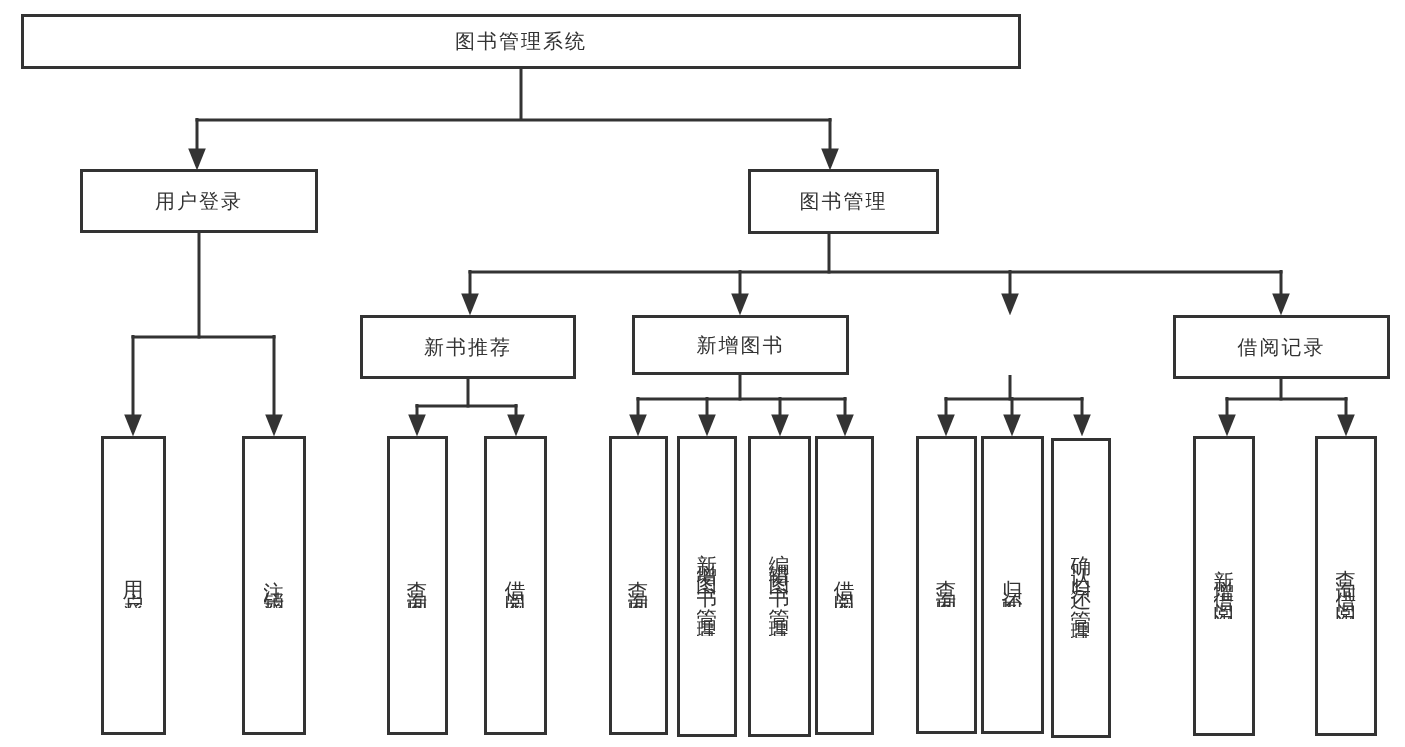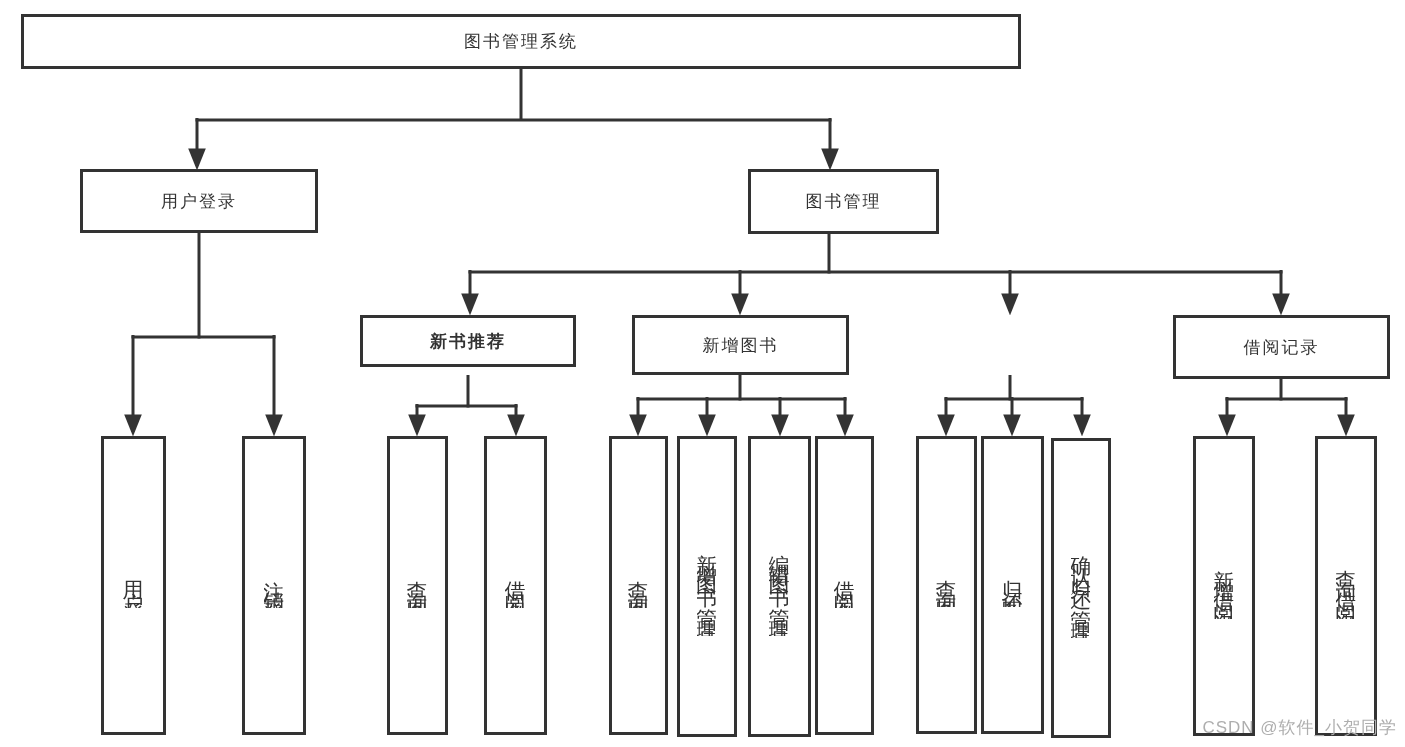--- a/index.html
+++ b/index.html
@@ -11,21 +11,21 @@
   }
   #diagram{position:absolute;inset:0;}
   svg.connectors{position:absolute;left:0;top:0;width:1405px;height:747px;}
   .node{
     position:absolute;
     background:#ffffff;
     border:3px solid #333333;
     box-sizing:border-box;
     display:flex;align-items:center;justify-content:center;
     text-align:center;
-    font-size:17px;
+    font-size:20px;
     letter-spacing:2px;
     color:#333333;
   }
   .leaf{
     font-size:21px;
     letter-spacing:11px;
   }
   .leaf .vtext{
     writing-mode:vertical-rl;
     text-orientation:mixed;
@@ -102,21 +102,21 @@
     <span>图书管理系统</span>
   </div>
 
   <div class="node" style="left:80px;top:169px;width:238px;height:64px;">
     <span>用户登录</span>
   </div>
   <div class="node" style="left:748px;top:169px;width:191px;height:65px;text-align:center;">
     <span>图书管理</span>
   </div>
 
-  <div class="node" style="left:360px;top:315px;width:216px;height:52px;font-weight:bold;">
+  <div class="node" style="left:360px;top:315px;width:216px;height:64px;">
     <span>新书推荐</span>
   </div>
   <div class="node" style="left:632px;top:315px;width:217px;height:60px;">
     <span>新增图书</span>
   </div>
   <div class="node" style="left:1173px;top:315px;width:217px;height:64px;">
     <span>借阅记录</span>
   </div>
 
   <div class="node leaf" style="left:101px;top:436px;width:65px;height:299px;">
@@ -152,14 +152,13 @@
   <div class="node leaf" style="left:1051px;top:438px;width:60px;height:300px;">
     <span class="vtext">确认归还（管理员）</span>
   </div>
   <div class="node leaf" style="left:1193px;top:436px;width:62px;height:300px;">
     <span class="vtext">新增借阅记录</span>
   </div>
   <div class="node leaf" style="left:1315px;top:436px;width:62px;height:300px;">
     <span class="vtext">查询借阅记录</span>
   </div>
 
-  <div class="watermark">CSDN @软件_小贺同学</div>
 </div>
 
 </body></html>

